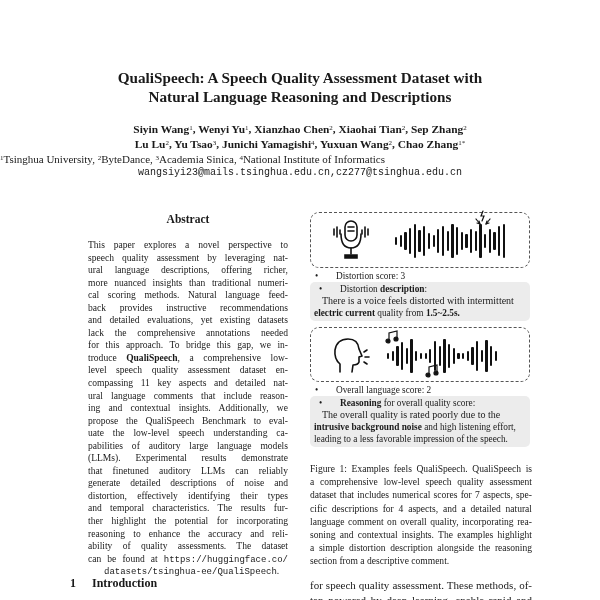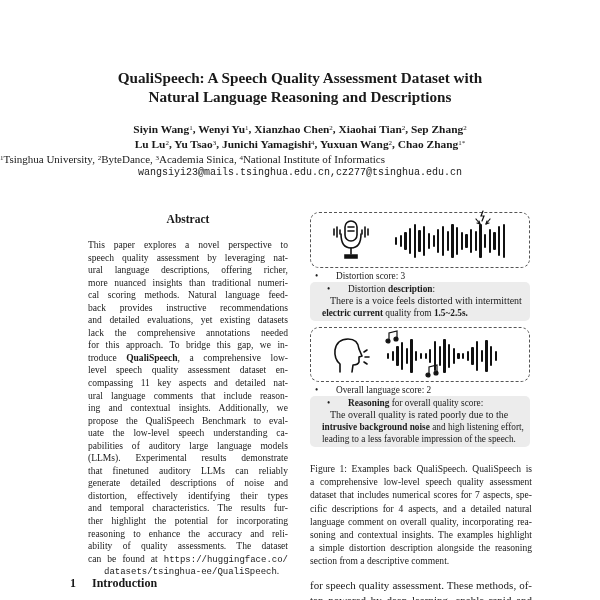--- a/index.html
+++ b/index.html
@@ -19,21 +19,21 @@
 
   .sec-head { position:absolute; left:70px; top:576px; font-weight:bold; font-size:12px; }
   .sec-head .num { display:inline-block; width:22px; }
 
   
   .fig { position:absolute; left:310px; top:212px; width:220px; }
   .dash-box { position:relative; border:1.3px dashed #555; border-radius:9px; height:56px; box-sizing:border-box; }
   .dash-box.b2 { height:55px; }
   .bullet-line { font-size:9.3px; line-height:12px; position:relative; padding-left:26px; }
   .bullet-line::before { content:"•"; position:absolute; left:5px; }
-  .gray { background:#ececec; border-radius:5px; padding:1px 4px 2px 12px; }
+  .gray { background:#ececec; border-radius:5px; padding:1px 4px 2px 4px; }
   .gray .txt { font-size:10px; line-height:12px; padding-left:8px; }
   .gray .txt2 { font-size:9.3px; line-height:12px; padding-left:0; }
   .bars { position:absolute; display:flex; align-items:center; gap:2.4px; }
   .bar { width:2.3px; background:#111; border-radius:1px; }
 
   .caption { position:absolute; left:310px; top:462px; width:222px; font-size:9.55px; line-height:13.2px; }
   .caption .ln { display:block; text-align:justify; text-align-last:justify; white-space:nowrap; }
   .caption .ln.last { text-align-last:left; }
   .body-r { position:absolute; left:310px; top:578px; width:222px; font-size:11px; line-height:15px; }
   .body-r .ln { display:block; text-align:justify; text-align-last:justify; white-space:nowrap; }
@@ -217,21 +217,21 @@
       </div>
       <div class="txt">The overall quality is rated poorly due to the</div>
       <div class="txt2">
         <b>intrusive background noise</b><span> and high listening effort,</span>
       </div>
       <div class="txt2">leading to a less favorable impression of the speech.</div>
     </div>
   </div>
 
   <div class="caption" id="caption">
-      <span class="ln">Figure 1: Examples back QualiSpeech. QualiSpeech is</span>
+      <span class="ln">Figure 1: Examples feels QualiSpeech. QualiSpeech is</span>
       <span class="ln">a comprehensive low-level speech quality assessment</span>
       <span class="ln">dataset that includes numerical scores for 7 aspects, spe-</span>
       <span class="ln">cific descriptions for 4 aspects, and a detailed natural</span>
       <span class="ln">language comment on overall quality, incorporating rea-</span>
       <span class="ln">soning and contextual insights. The examples highlight</span>
       <span class="ln">a simple distortion description alongside the reasoning</span>
       <span class="ln last">section from a descriptive comment.</span>
     </div>
   <div class="body-r" id="bodyr">
       <span class="ln">for speech quality assessment. These methods, of-</span>

